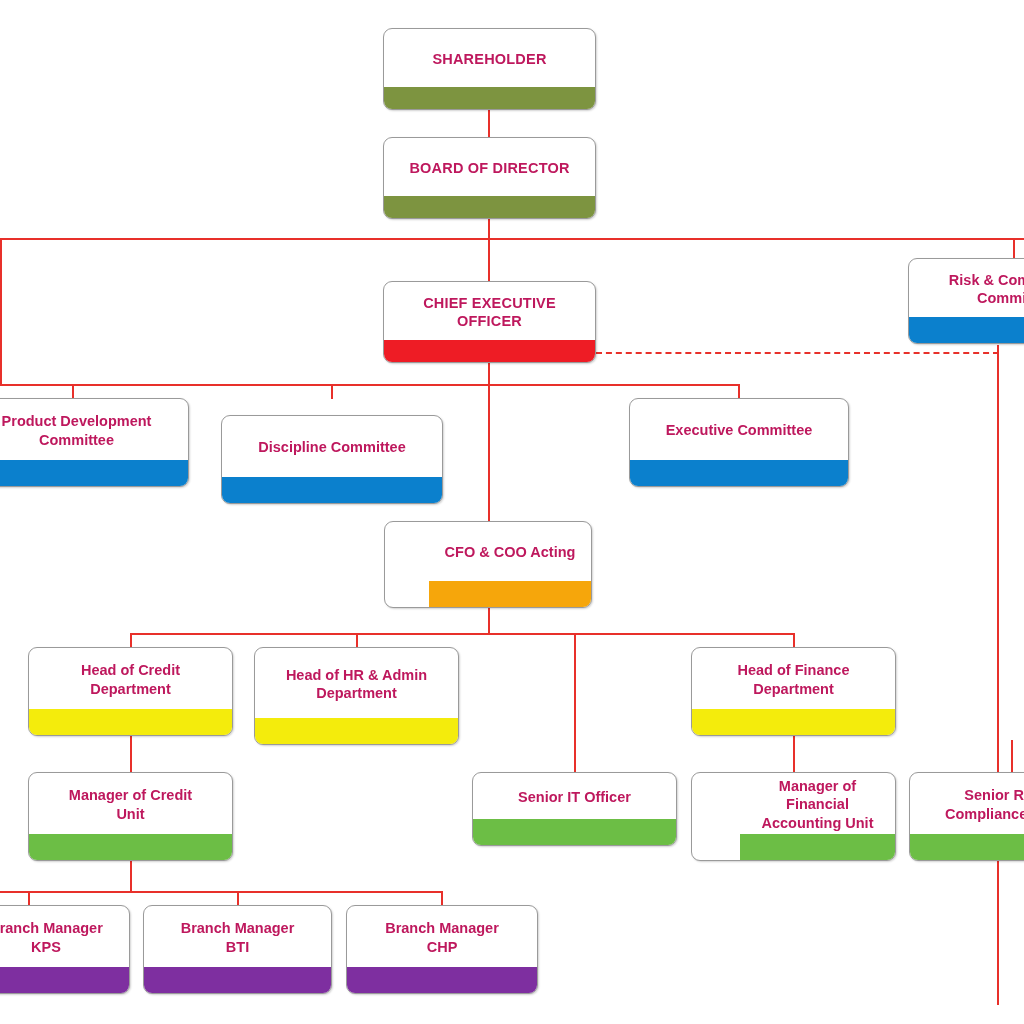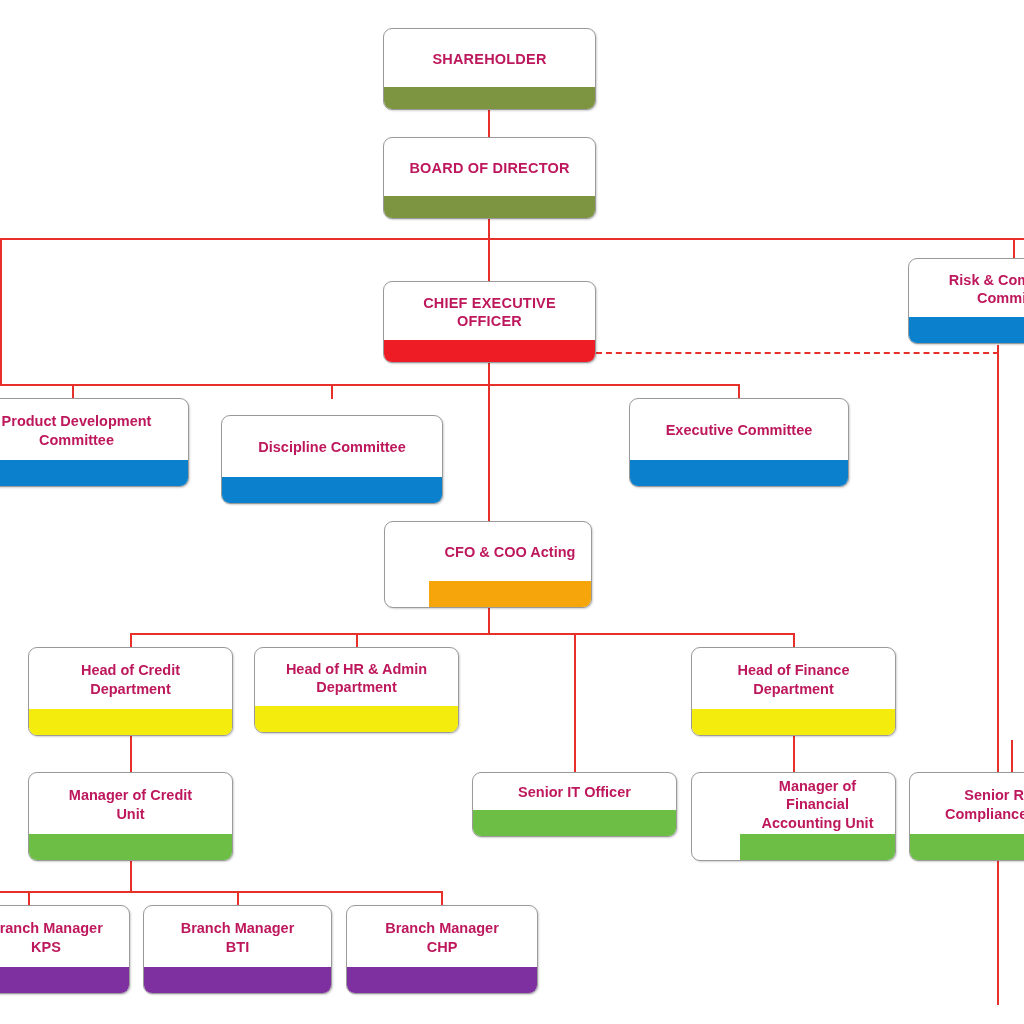--- a/index.html
+++ b/index.html
@@ -156,39 +156,39 @@
     <div class="label">CFO &amp; COO Acting</div>
     <div class="bar" style="height:26px; background:#f6a60b;"></div>
   </div>
 
   <div class="node" style="left:28px; top:647px; width:205px; height:89px;">
     <div class="label">Head of Credit
 Department</div>
     <div class="bar" style="height:26px; background:#f4ec0c;"></div>
   </div>
 
-  <div class="node" style="left:254px; top:647px; width:205px; height:86px;">
+  <div class="node" style="left:254px; top:647px; width:205px; height:98px;">
     <div class="label">Head of HR &amp; Admin
 Department</div>
     <div class="bar" style="height:26px; background:#f4ec0c;"></div>
   </div>
 
   <div class="node" style="left:691px; top:647px; width:205px; height:89px;">
     <div class="label">Head of Finance
 Department</div>
     <div class="bar" style="height:26px; background:#f4ec0c;"></div>
   </div>
 
   <div class="node" style="left:28px; top:772px; width:205px; height:89px;">
     <div class="label">Manager of Credit
 Unit</div>
     <div class="bar" style="height:26px; background:#6cbe45;"></div>
   </div>
 
-  <div class="node" style="left:472px; top:772px; width:205px; height:65px;">
+  <div class="node" style="left:472px; top:772px; width:205px; height:74px;">
     <div class="label">Senior IT Officer</div>
     <div class="bar" style="height:26px; background:#6cbe45;"></div>
   </div>
 
   <div class="node" style="left:691px; top:772px; width:205px; height:89px;padding-left:48px;">
     <div class="label">Manager of Financial
 Accounting Unit</div>
     <div class="bar" style="height:26px; background:#6cbe45;"></div>
   </div>
 

